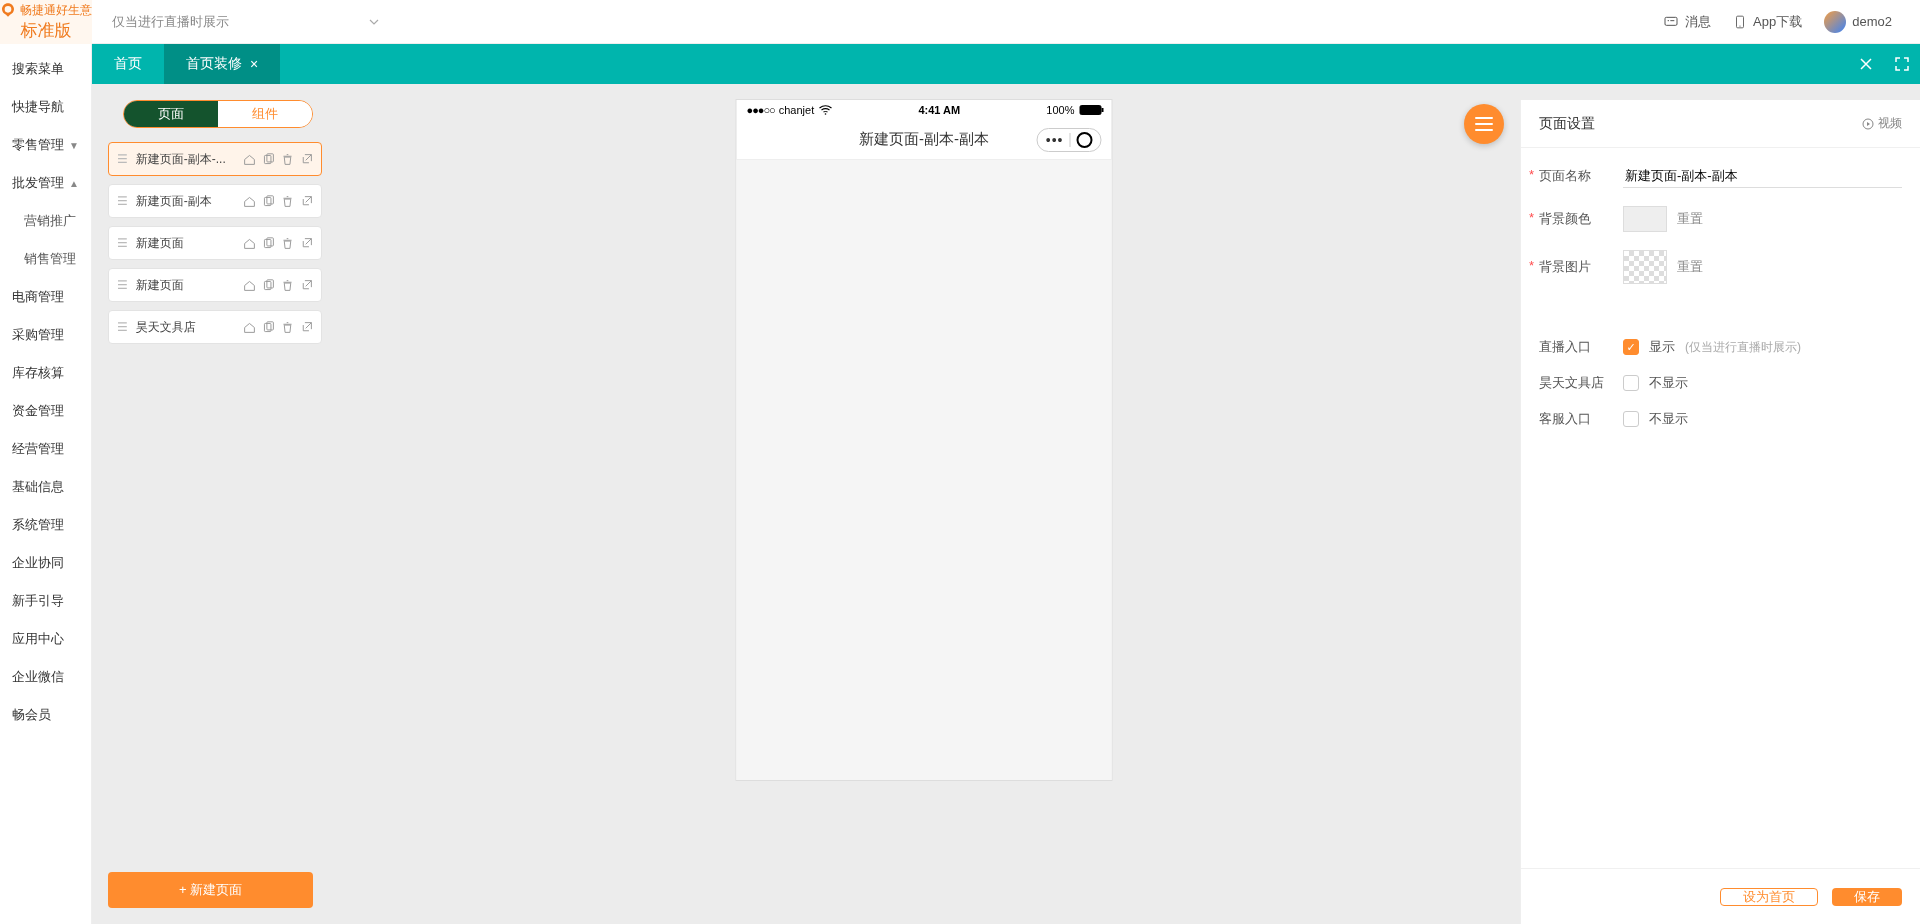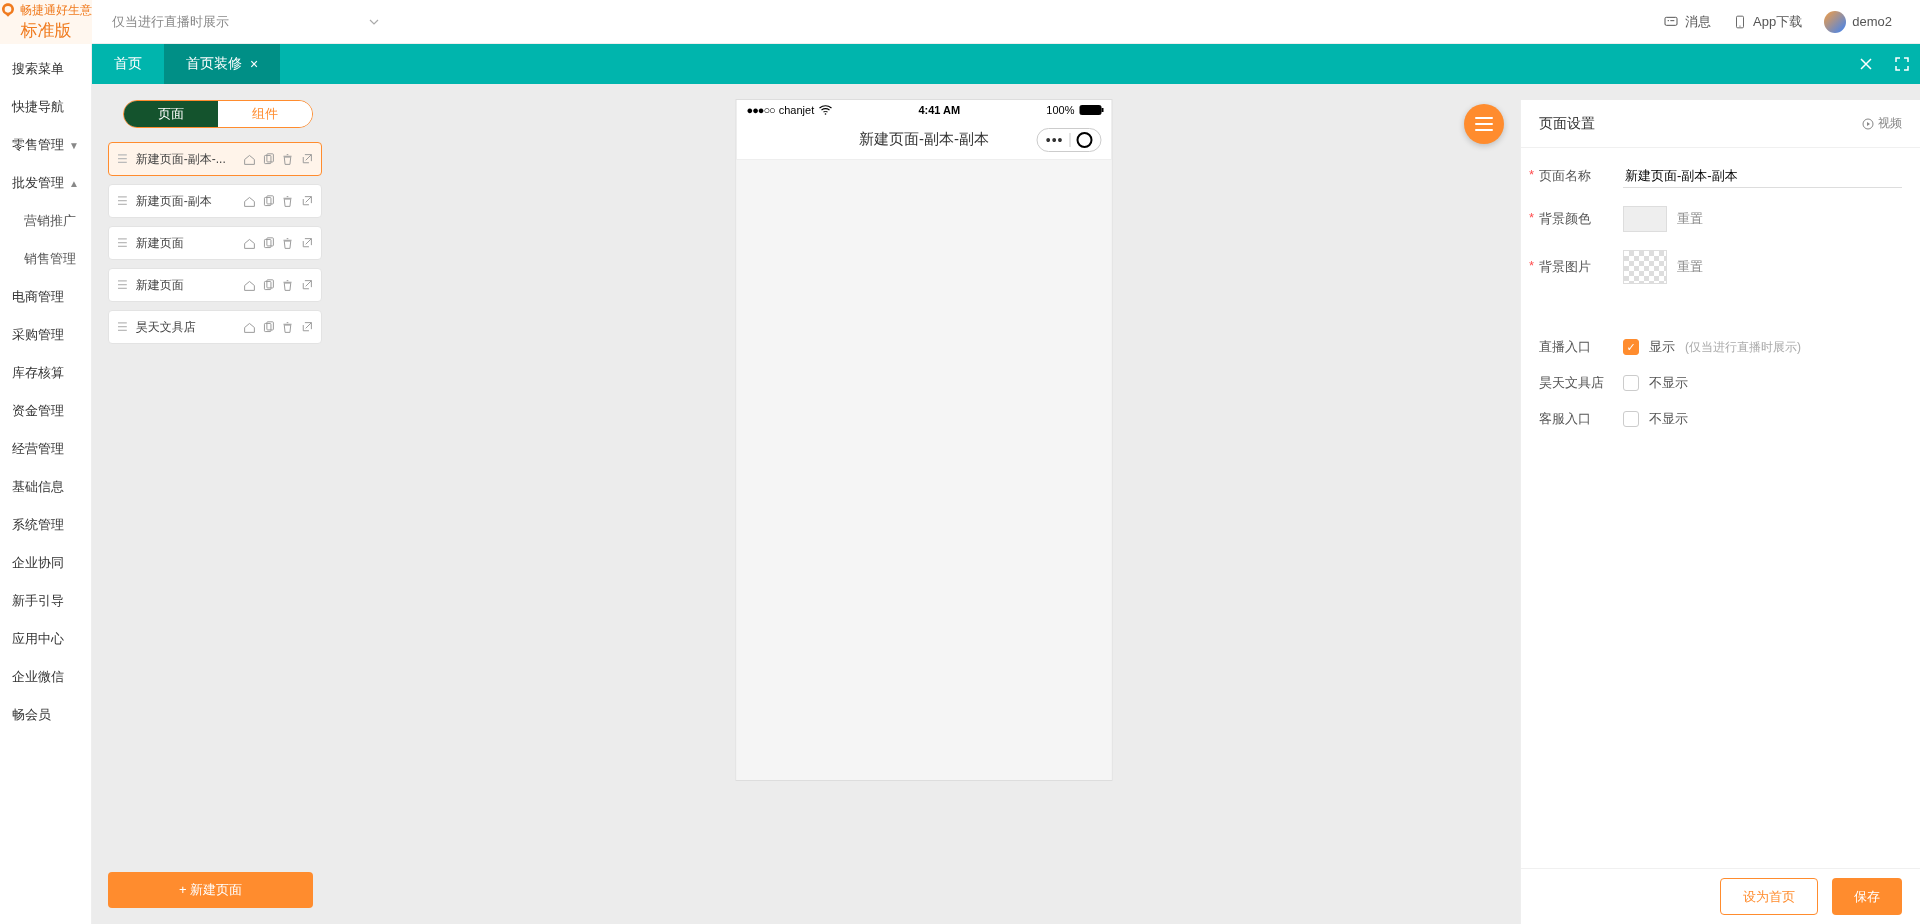--- a/index.html
+++ b/index.html
@@ -83,21 +83,21 @@
 .frow .val { flex: 1; display: flex; align-items: center; gap: 10px; }
 .frow input[type=text] { border: none; border-bottom: 1px solid #ddd; padding: 4px 2px; font-size: 13px; width: 100%; outline: none; }
 .color-swatch, .img-swatch { width: 44px; height: 26px; border: 1px solid #ddd; }
 .img-swatch { background-image: linear-gradient(45deg,#ddd 25%,transparent 25%),linear-gradient(-45deg,#ddd 25%,transparent 25%),linear-gradient(45deg,transparent 75%,#ddd 75%),linear-gradient(-45deg,transparent 75%,#ddd 75%); background-size: 10px 10px; background-position: 0 0,0 5px,5px -5px,-5px 0; }
 .reset-link { color: #888; cursor: pointer; }
 .checkbox { width: 16px; height: 16px; border: 1px solid #ccc; border-radius: 3px; display: inline-flex; align-items: center; justify-content: center; font-size: 11px; color: #fff; cursor: pointer; }
 .checkbox.checked { background: #ff8c2e; border-color: #ff8c2e; }
 .hint { color: #aaa; font-size: 12px; }
 .settings-panel .spacer { flex: 1; }
 .settings-panel .footer { height: 56px; border-top: 1px solid #f0f0f0; display: flex; align-items: center; justify-content: flex-end; gap: 14px; padding: 0 18px; }
-.btn { height: 37px; padding: 0 22px; border-radius: 4px; display: flex; align-items: center; justify-content: center; font-size: 13px; cursor: pointer; }
+.btn { height: 18px; padding: 0 22px; border-radius: 4px; display: flex; align-items: center; justify-content: center; font-size: 13px; cursor: pointer; }
 .btn.ghost { border: 1px solid #ff8c2e; color: #ff8c2e; background: #fff; }
 .btn.primary { background: #ff8c2e; color: #fff; }
 
 svg { display: block; }
 .chev-down { width: 10px; height: 10px; }
 </style>
 </head>
 <body>
 
 <div class="top-header">

